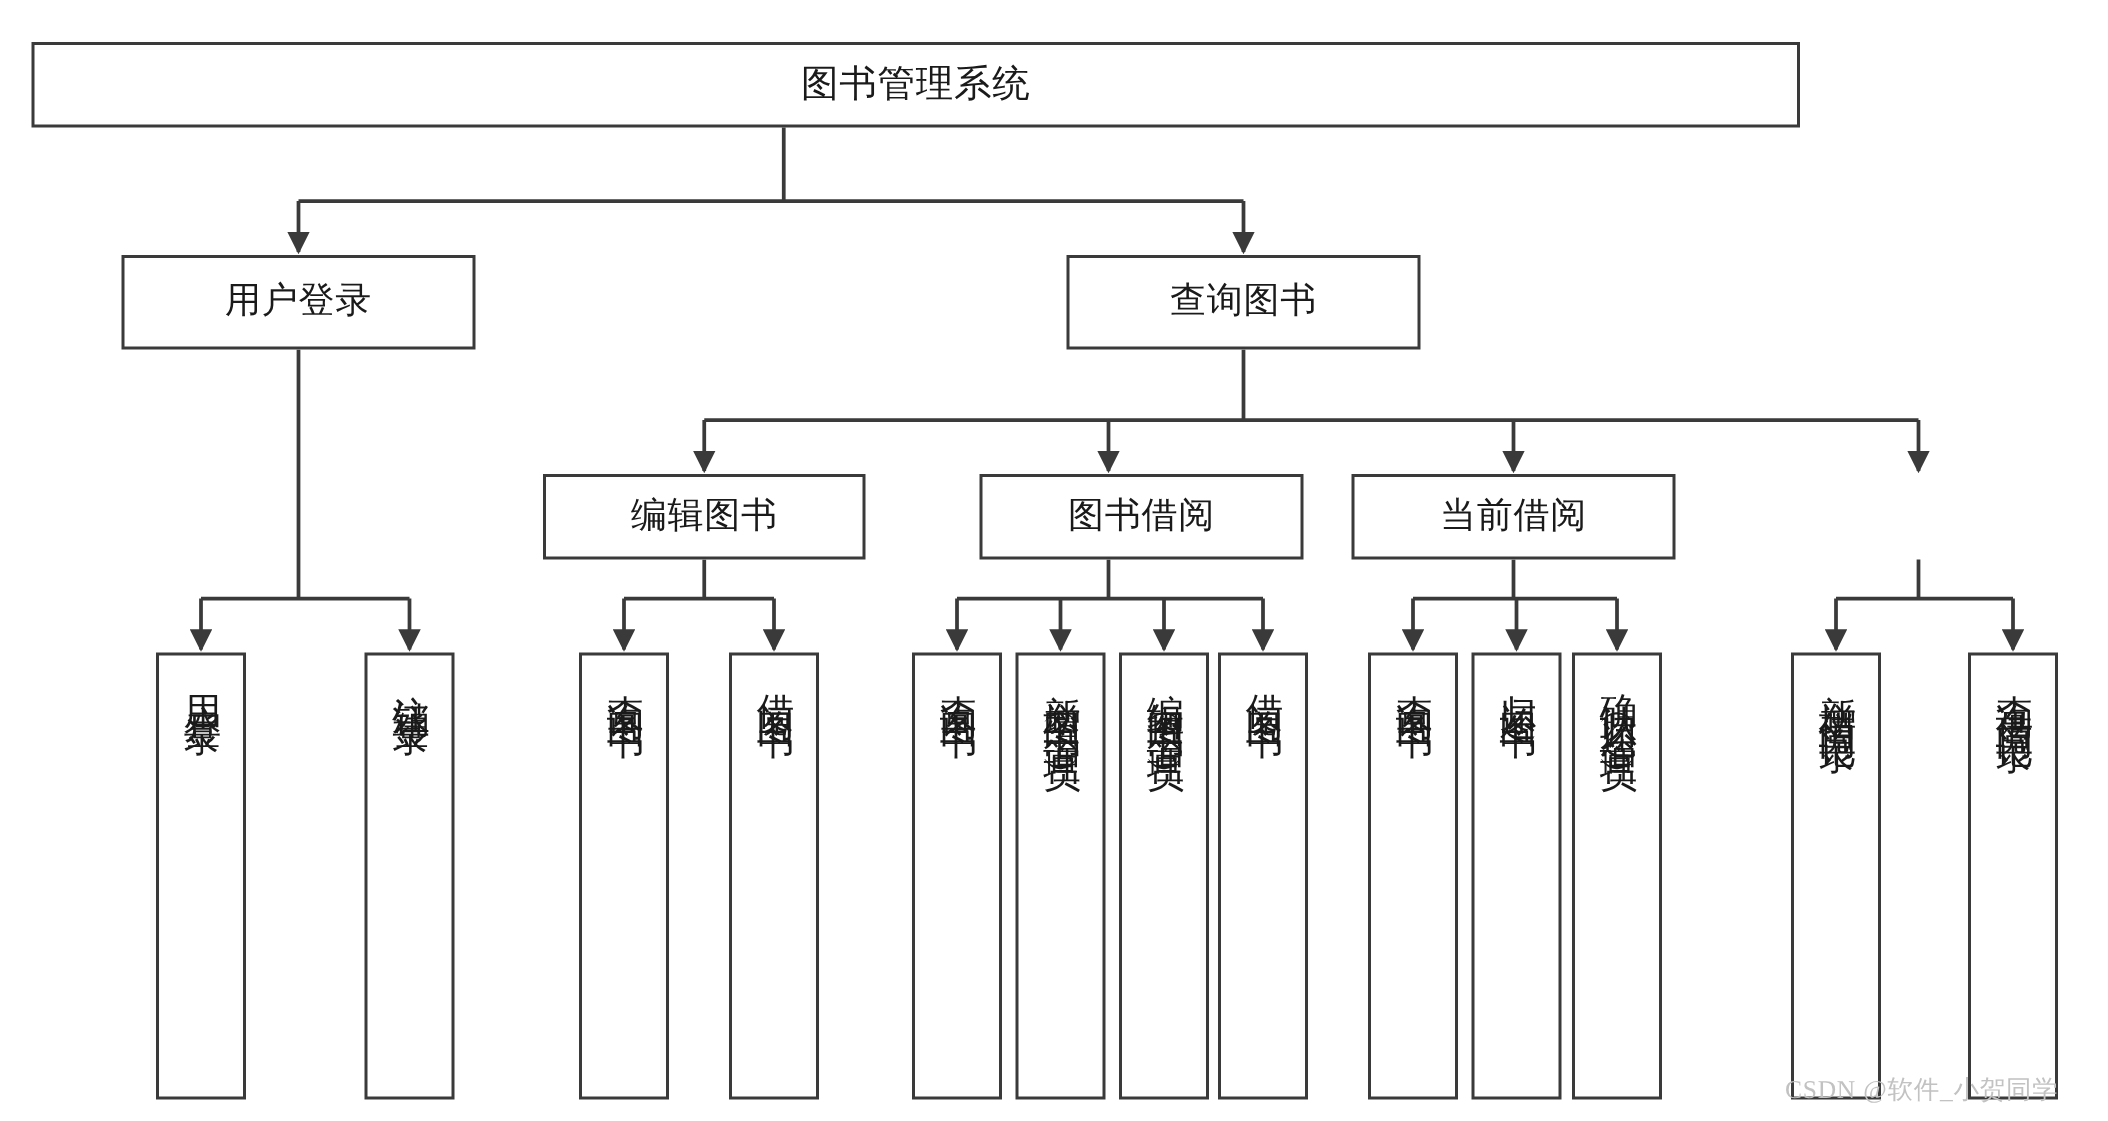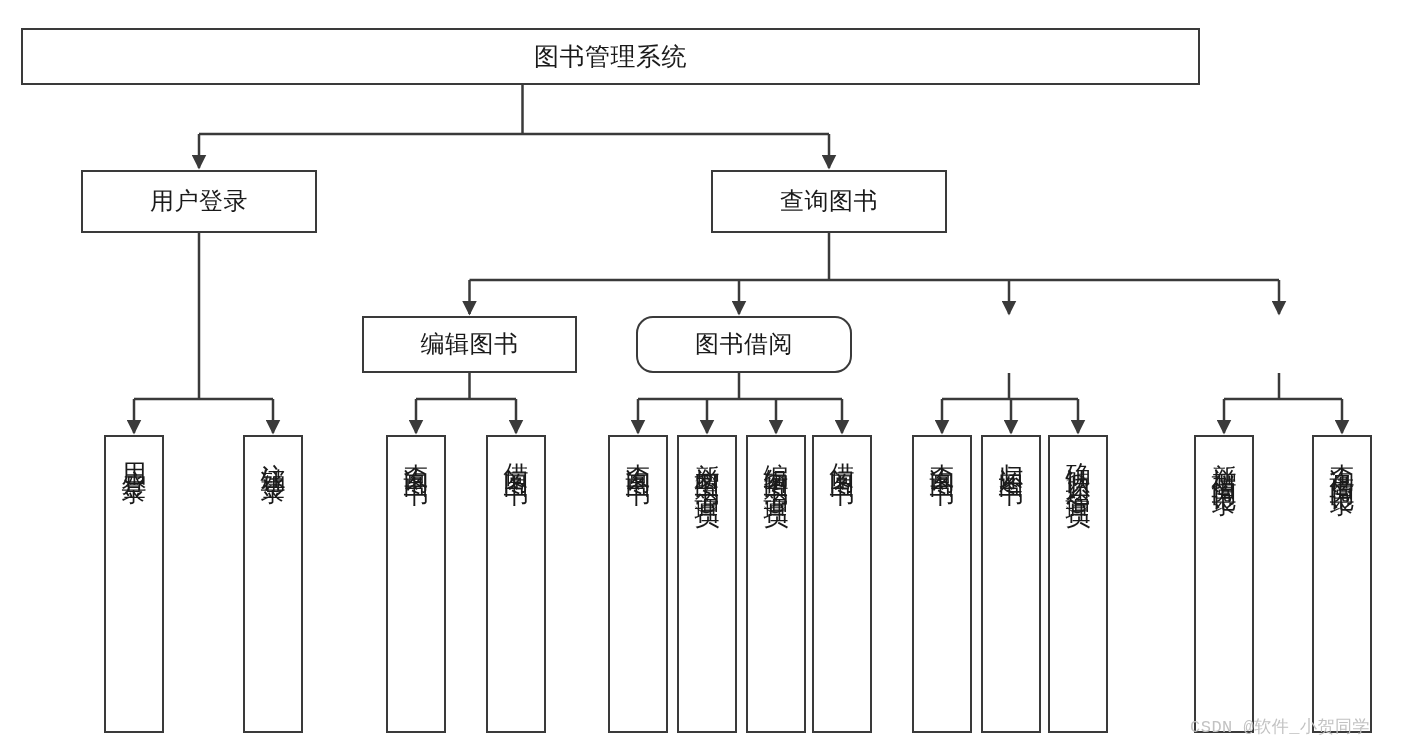--- a/index.html
+++ b/index.html
@@ -66,21 +66,21 @@
   }
   .watermark {
     position: absolute;
     left: 1190px;
     top: 715px;
     font-size: 17px;
     color: #c2c2c2;
     letter-spacing: 0.5px;
     white-space: nowrap;
     z-index: 5;
-    font-family: Liberation Mono, monospace;
+    font-family: Liberation Serif, serif;
   }
 </style>
 </head>
 <body>
 
 <div id="canvas">
 
   <svg id="edges" viewBox="0 0 1405 747" width="1405" height="747" xmlns="http://www.w3.org/2000/svg">
     <defs>
       <marker id="arrow" viewBox="0 0 10 10" refX="9" refY="5" markerWidth="6" markerHeight="6" orient="auto-start-reverse">
@@ -131,22 +131,25 @@
   <div class="node horiz" style="left: 81px; top: 170px; width: 236px; height: 63px;">
     <span class="label">用户登录</span>
   </div>
   <div class="node horiz" style="left: 711px; top: 170px; width: 236px; height: 63px;">
     <span class="label">查询图书</span>
   </div>
 
   <div class="node horiz" style="left: 362px; top: 316px; width: 215px; height: 57px;">
     <span class="label">编辑图书</span>
   </div>
-  <div class="node horiz" style="left: 636px; top: 316px; width: 216px; height: 57px; border-radius: 17px;">
+  <div class="node horiz" style="left: 653px; top: 316px; width: 216px; height: 57px;">
     <span class="label">图书借阅</span>
+  </div>
+  <div class="node horiz" style="left: 901px; top: 316px; width: 216px; height: 57px;">
+    <span class="label">当前借阅</span>
   </div>
 
   <div class="node vert" style="left: 104px; top: 435px; width: 60px; height: 298px;">
     <span class="label">用户登录</span>
   </div>
   <div class="node vert" style="left: 243px; top: 435px; width: 60px; height: 298px;">
     <span class="label">注销登录</span>
   </div>
 
   <div class="node vert" style="left: 386px; top: 435px; width: 60px; height: 298px;">

